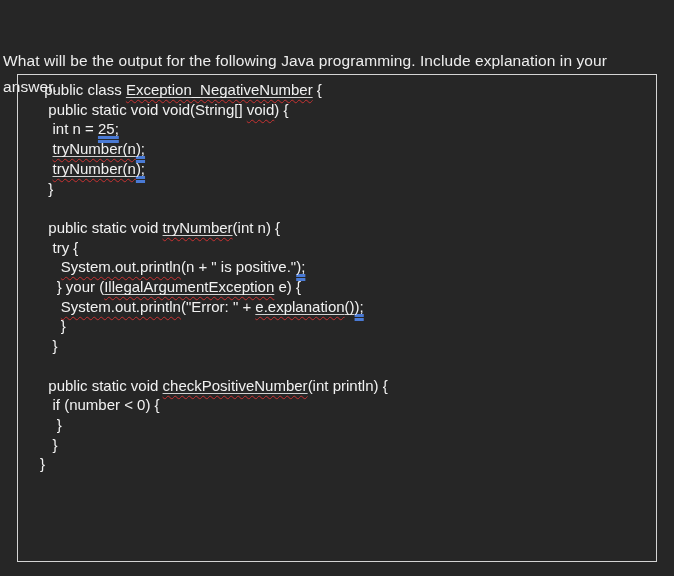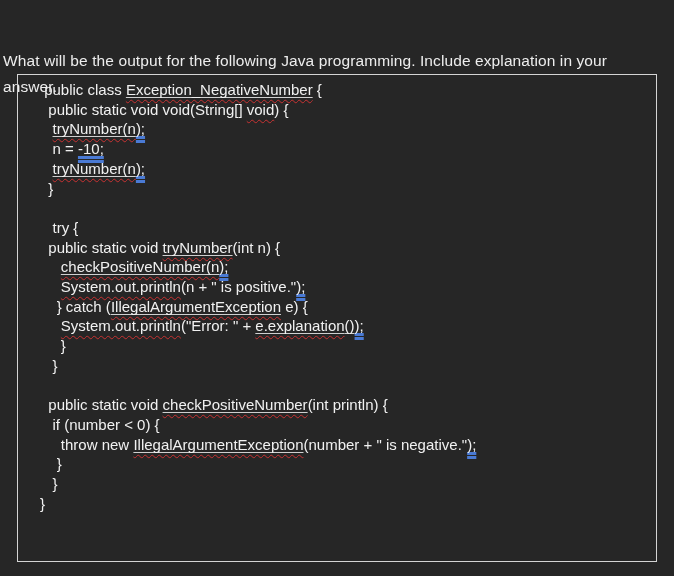--- a/index.html
+++ b/index.html
@@ -56,33 +56,31 @@
   }
 </style>
 </head>
 <body>
 
 <div class="question">What will be the output for the following Java programming. Include explanation in your answer.</div>
 
 <div class="code-box" id="code-box">
     <div class="code-line"><span> public class </span><span class="ul"><span class="sp">Exception_NegativeNumber</span></span><span> {</span></div>
     <div class="code-line"><span>  public static void void(String[] </span><span class="sp">void</span><span>) {</span></div>
+    <div class="code-line"><span>   int n = </span><span class="gr">25;</span></div>
     <div class="code-line"><span>   </span><span class="ul"><span class="sp">tryNumber(n</span></span><span class="gr">);</span></div>
-    <div class="code-line"><span>   n = </span><span class="gr">-10;</span></div>
     <div class="code-line"><span>   </span><span class="ul"><span class="sp">tryNumber(n</span></span><span class="gr">);</span></div>
     <div class="code-line"><span>  }</span></div>
     <div class="code-line">&nbsp;</div>
+    <div class="code-line"><span>  public static void </span><span class="ul"><span class="sp">tryNumber</span></span><span>(int n) {</span></div>
     <div class="code-line"><span>   try {</span></div>
-    <div class="code-line"><span>  public static void </span><span class="ul"><span class="sp">tryNumber</span></span><span>(int n) {</span></div>
-    <div class="code-line"><span>     </span><span class="ul"><span class="sp">checkPositiveNumber(n</span></span><span class="gr">);</span></div>
     <div class="code-line"><span>     </span><span class="sp">System.out.println</span><span>(n + " is positive."</span><span class="gr">);</span></div>
-    <div class="code-line"><span>    } catch (</span><span class="ul"><span class="sp">IllegalArgumentException</span></span><span> e) {</span></div>
+    <div class="code-line"><span>    } your (</span><span class="ul"><span class="sp">IllegalArgumentException</span></span><span> e) {</span></div>
     <div class="code-line"><span>     </span><span class="sp">System.out.println</span><span>("Error: " + </span><span class="ul"><span class="sp">e.explanation</span></span><span class="ul">()</span><span class="gr">);</span></div>
     <div class="code-line"><span>     }</span></div>
     <div class="code-line"><span>   }</span></div>
     <div class="code-line">&nbsp;</div>
     <div class="code-line"><span>  public static void </span><span class="ul"><span class="sp">checkPositiveNumber</span></span><span>(int println) {</span></div>
     <div class="code-line"><span>   if (number &lt; 0) {</span></div>
-    <div class="code-line"><span>     throw new </span><span class="ul"><span class="sp">IllegalArgumentException</span></span><span>(number + " is negative."</span><span class="gr">);</span></div>
     <div class="code-line"><span>    }</span></div>
     <div class="code-line"><span>   }</span></div>
     <div class="code-line"><span>}</span></div>
   </div>
 
 </body></html>

